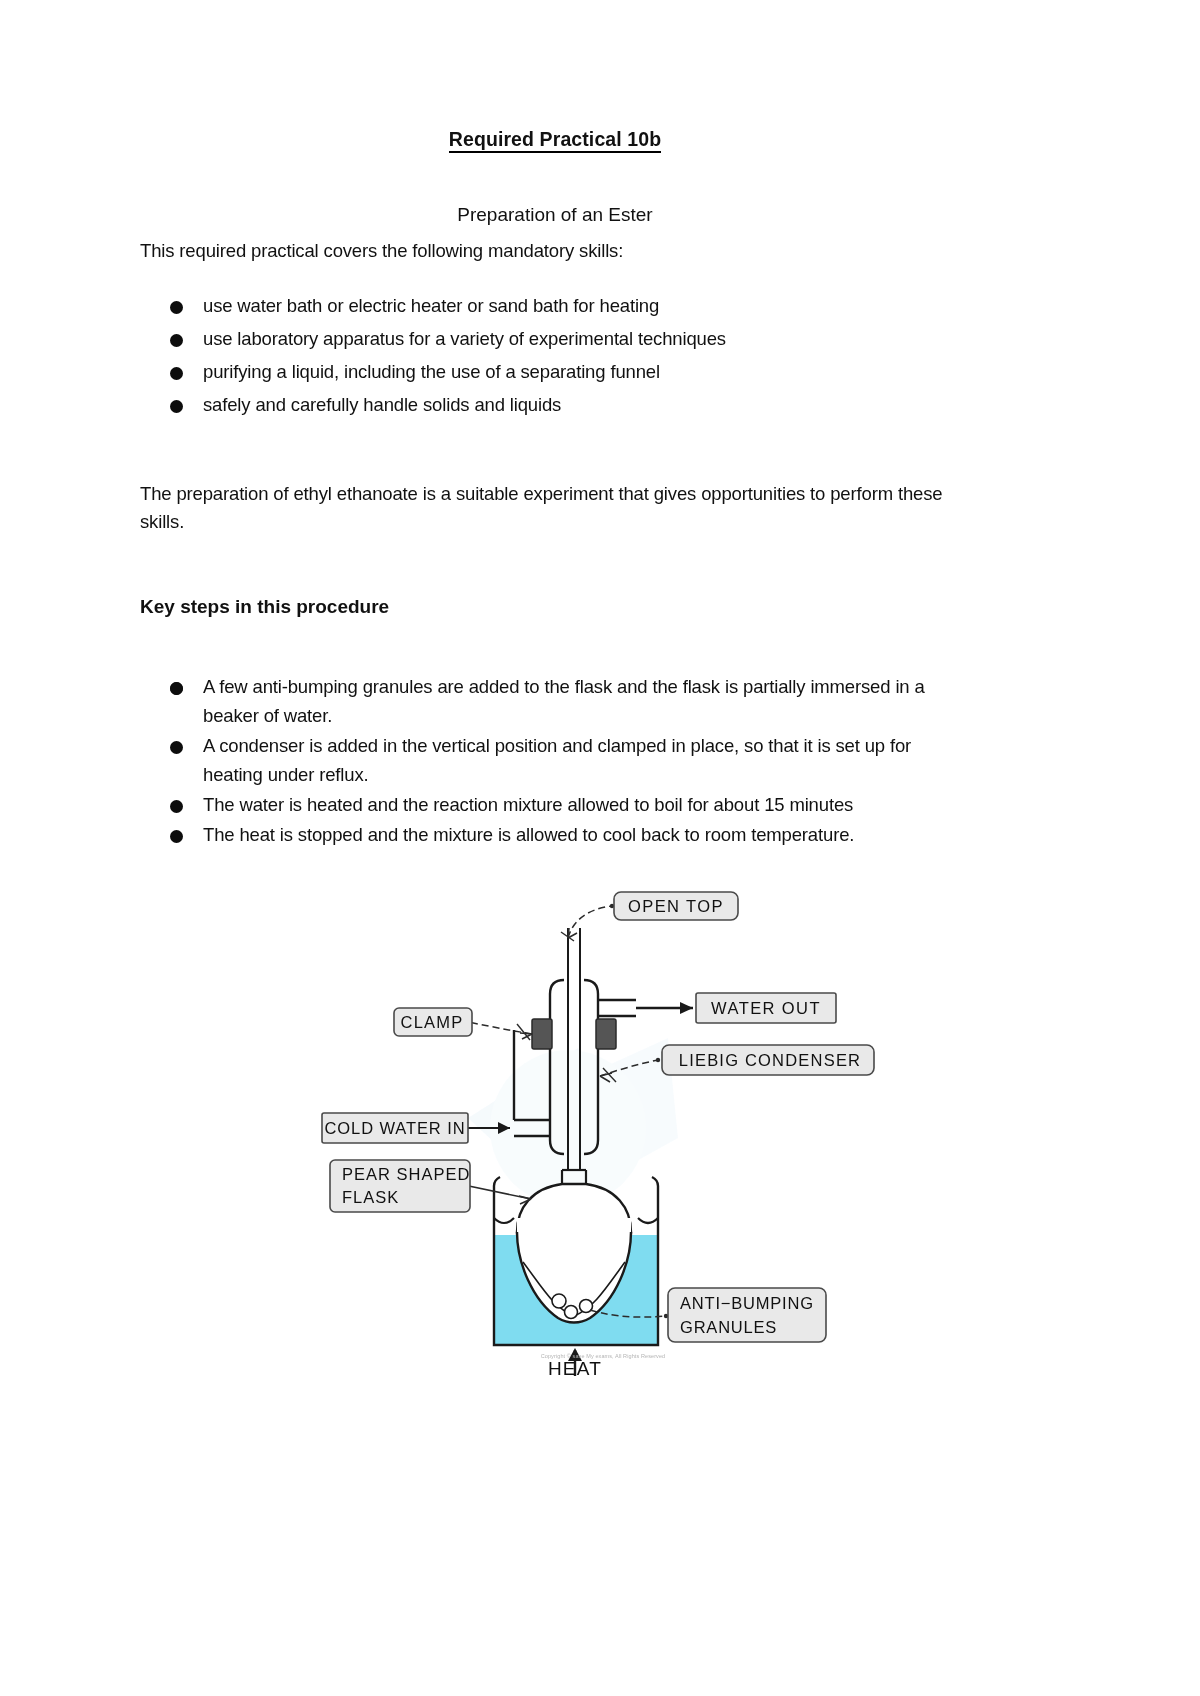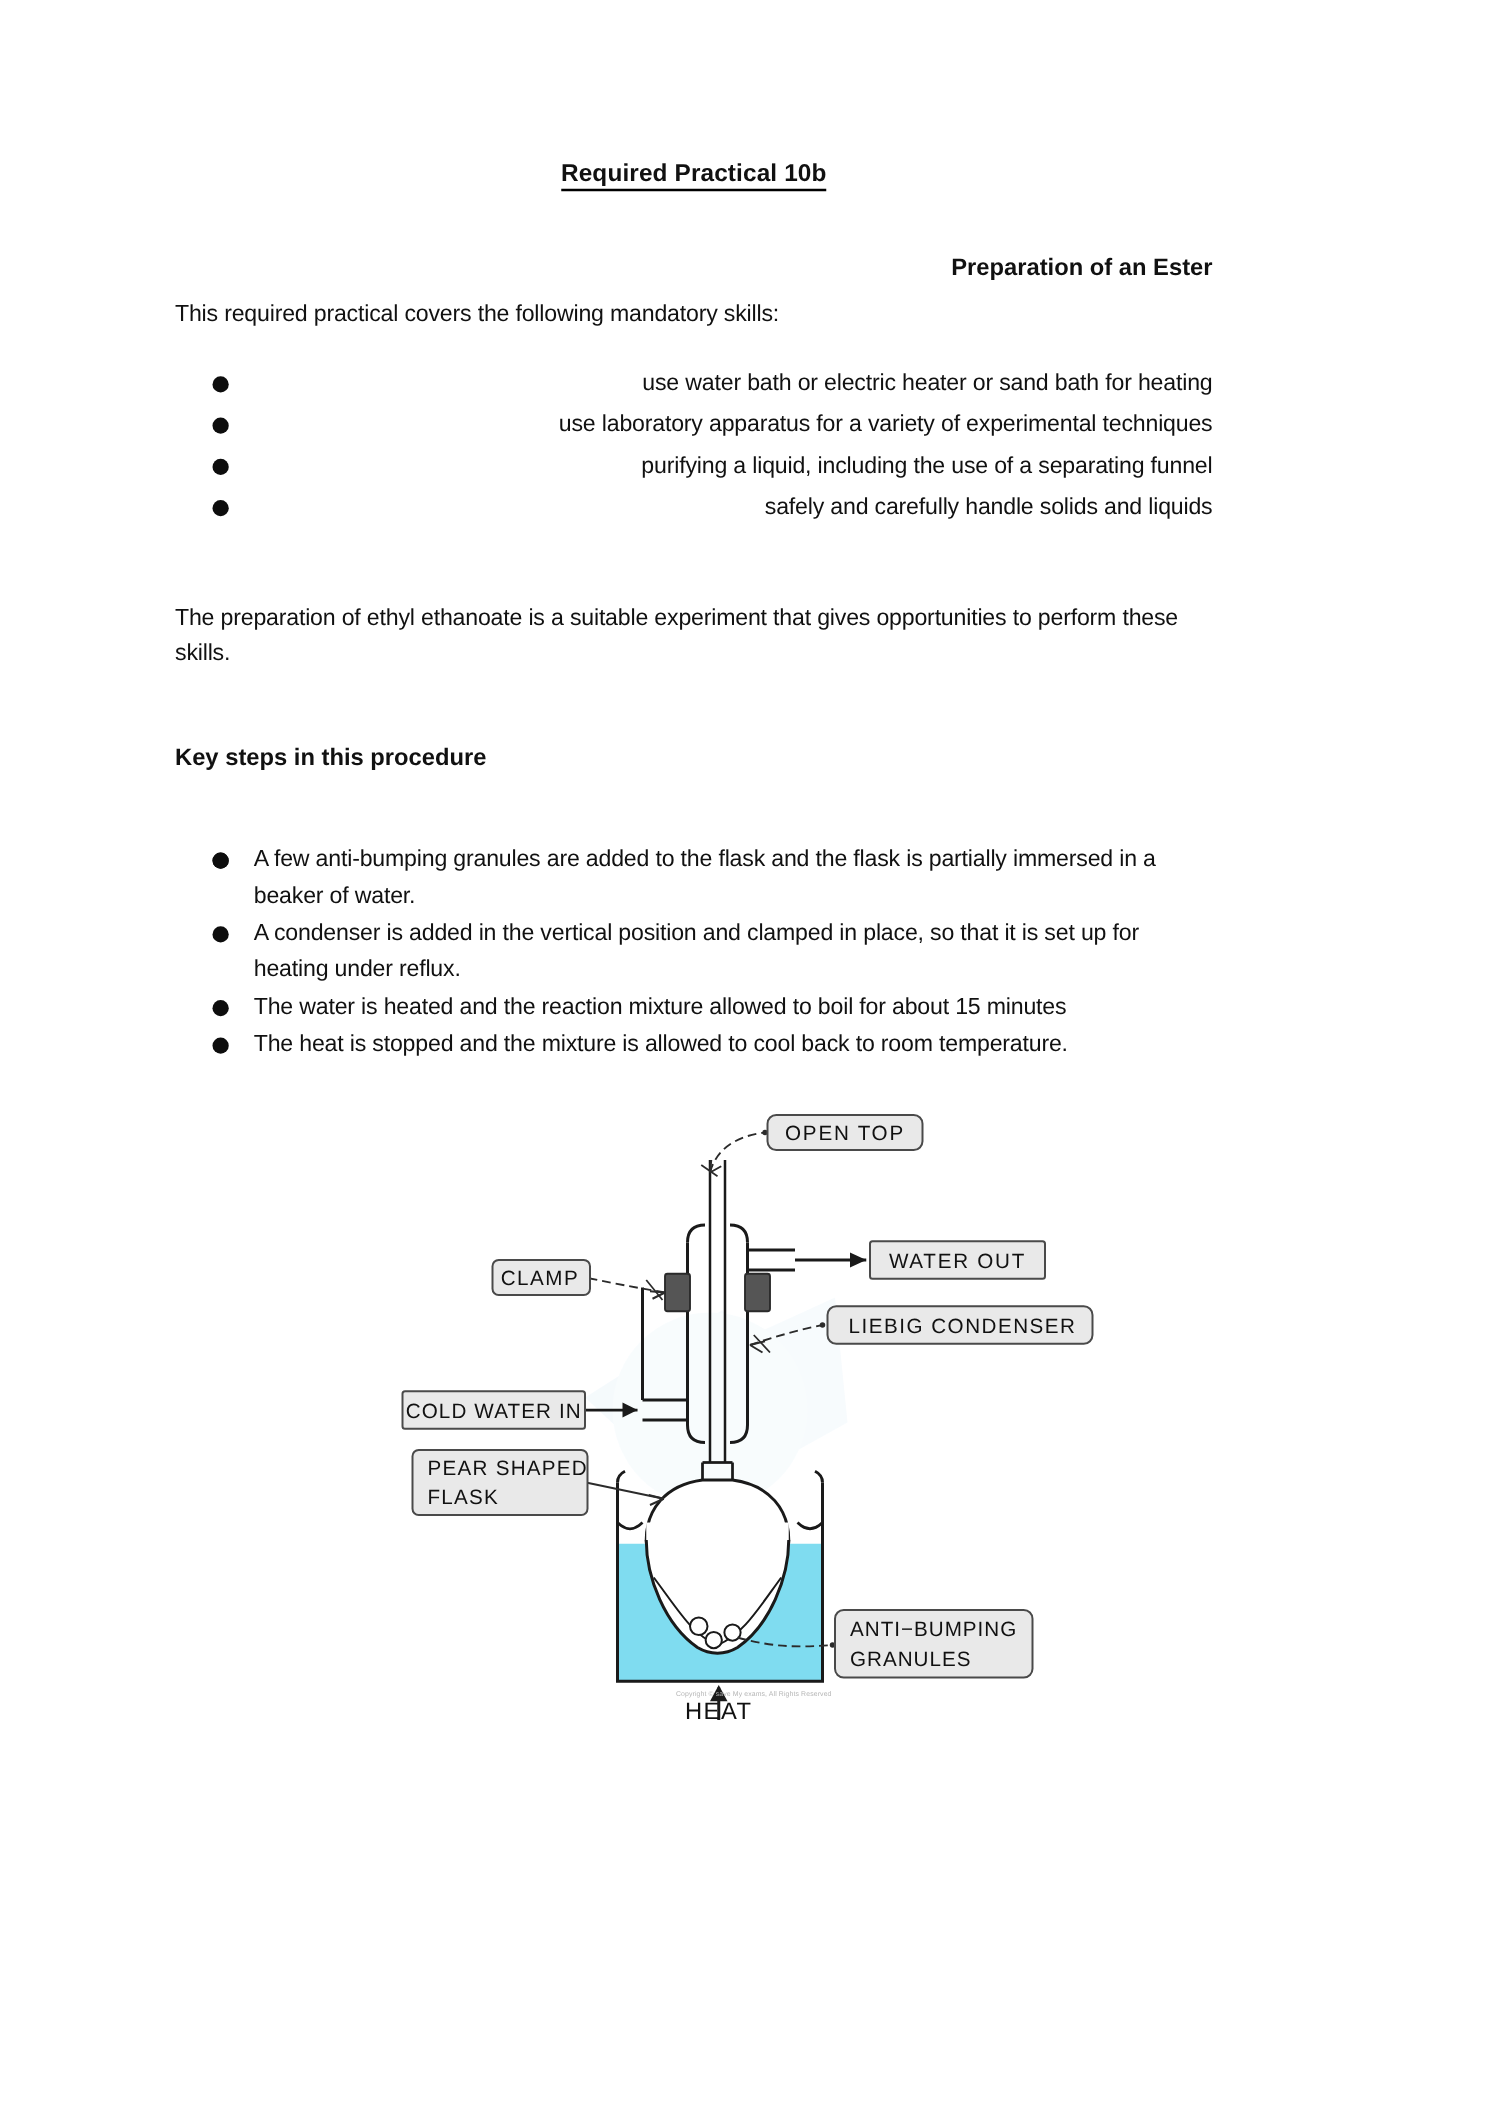--- a/index.html
+++ b/index.html
@@ -29,42 +29,42 @@
     font-weight:bold;
     font-size:19.5px;
     letter-spacing:.1px;
     margin:0 0 0 0;
   }
   .title span{
     border-bottom:2px solid #000;
     padding-bottom:1px;
   }
   .subtitle{
-    text-align:right;
-    font-weight:bold;
+    text-align:center;
+    font-weight:normal;
     font-size:19px;
     margin:53px 0 0 0;
   }
   .para{
     font-size:18.5px;
     line-height:28px;
     margin:11px 0 0 0;
     letter-spacing:-.15px;
   }
   .heading2{
     font-weight:bold;
     font-size:19px;
     margin:60px 0 0 0;
   }
 
   ul.bl{
     list-style:none;
     margin:0;padding:0;
   }
-  ul.bl.skills{margin-top:26px;text-align:right;}
+  ul.bl.skills{margin-top:26px;}
   ul.bl.steps{margin-top:54px;}
   ul.bl li{
     position:relative;
     font-size:18.5px;
     line-height:29px;
     letter-spacing:-.15px;
     padding-left:63px;
     margin-bottom:1px;
   }
   ul.bl.skills li{margin-bottom:4px;}

